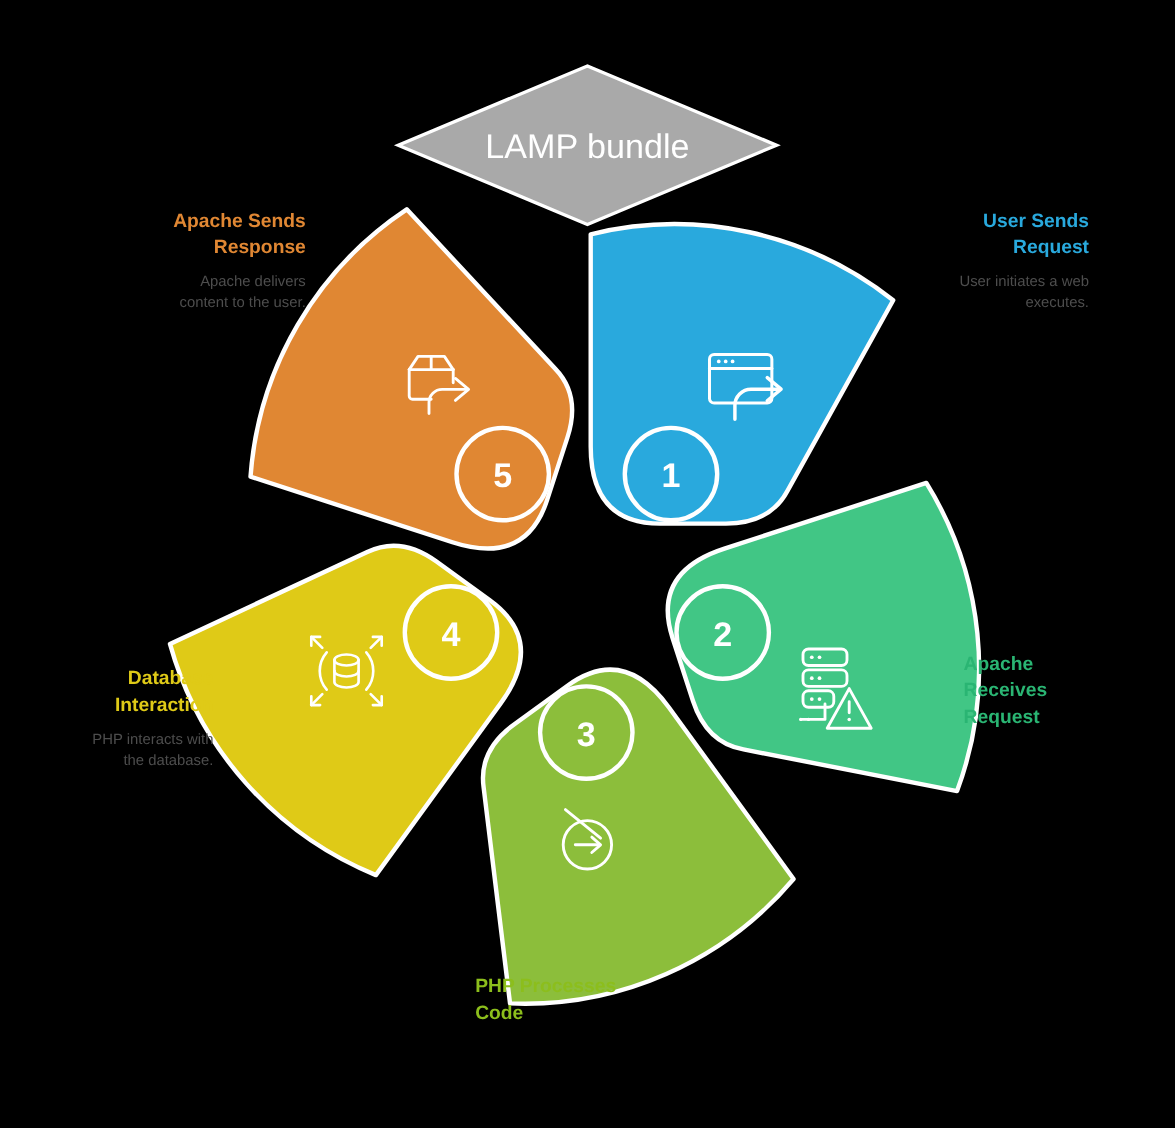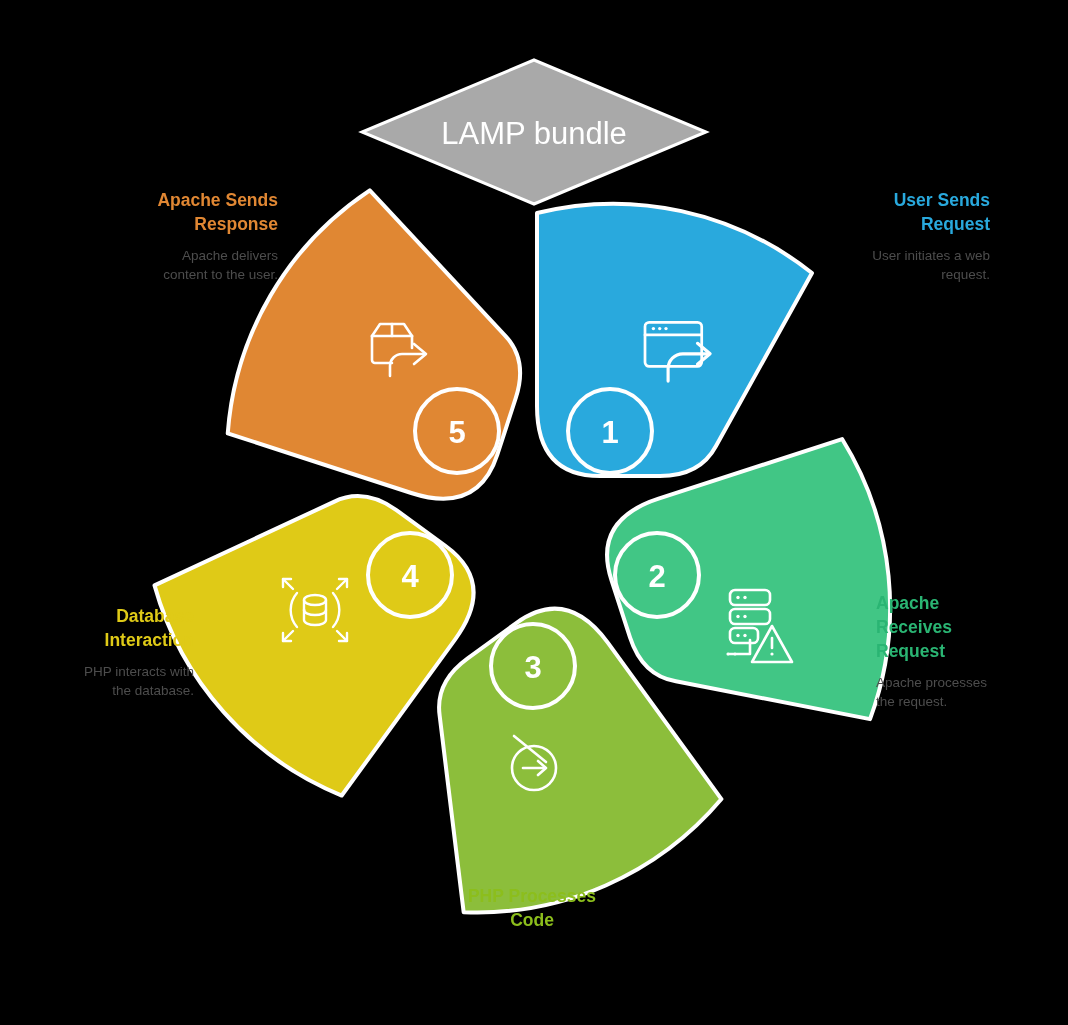--- a/index.html
+++ b/index.html
@@ -58,21 +58,21 @@
   .label-desc {
     font-family: "Liberation Sans", sans-serif;
     font-size: 13.5px;
     line-height: 19px;
     color: #4d4d4d;
     margin: 0;
     white-space: pre-line;
   }
   .align-left  { text-align: left; }
   .align-right { text-align: right; }
-  .align-center{ text-align: center; }
+  .align-center{ }
 
   
   #label-1 { left: 790px; top: 172px;  width: 200px; text-align: right; }
   #label-2 { left: 876px; top: 575px;  width: 180px; }
   #label-3 { left: 432px; top: 868px;  width: 200px; }
   #label-4 { left: 18px;  top: 588px;  width: 176px; }
   #label-5 { left: 98px;  top: 172px;  width: 180px; }
 </style>
 </head>
 <body style="background: rgb(0, 0, 0);">
@@ -218,29 +218,27 @@
     <g>
       <circle cx="457" cy="415" r="42" fill="#e08733" stroke="#ffffff" stroke-width="4"></circle>
       <text class="badge-num" x="457" y="427" text-anchor="middle">5</text>
     </g>
   </svg>
 
   <div class="label-block align-left" id="label-1">
     <p class="label-title" style="color:#29a9dd;">User Sends
 Request</p>
     <p class="label-desc">User initiates a web
-request.</p>
+executes.</p>
   </div>
 
   <div class="label-block align-left" id="label-2">
     <p class="label-title" style="color:#2ab573;">Apache
 Receives
 Request</p>
-    <p class="label-desc">Apache processes
-the request.</p>
   </div>
 
   <div class="label-block align-center" id="label-3">
     <p class="label-title" style="color:#8cbe1c;">PHP Processes
 Code</p>
   </div>
 
   <div class="label-block align-right" id="label-5">
     <p class="label-title" style="color:#e08733;">Apache Sends
 Response</p>

